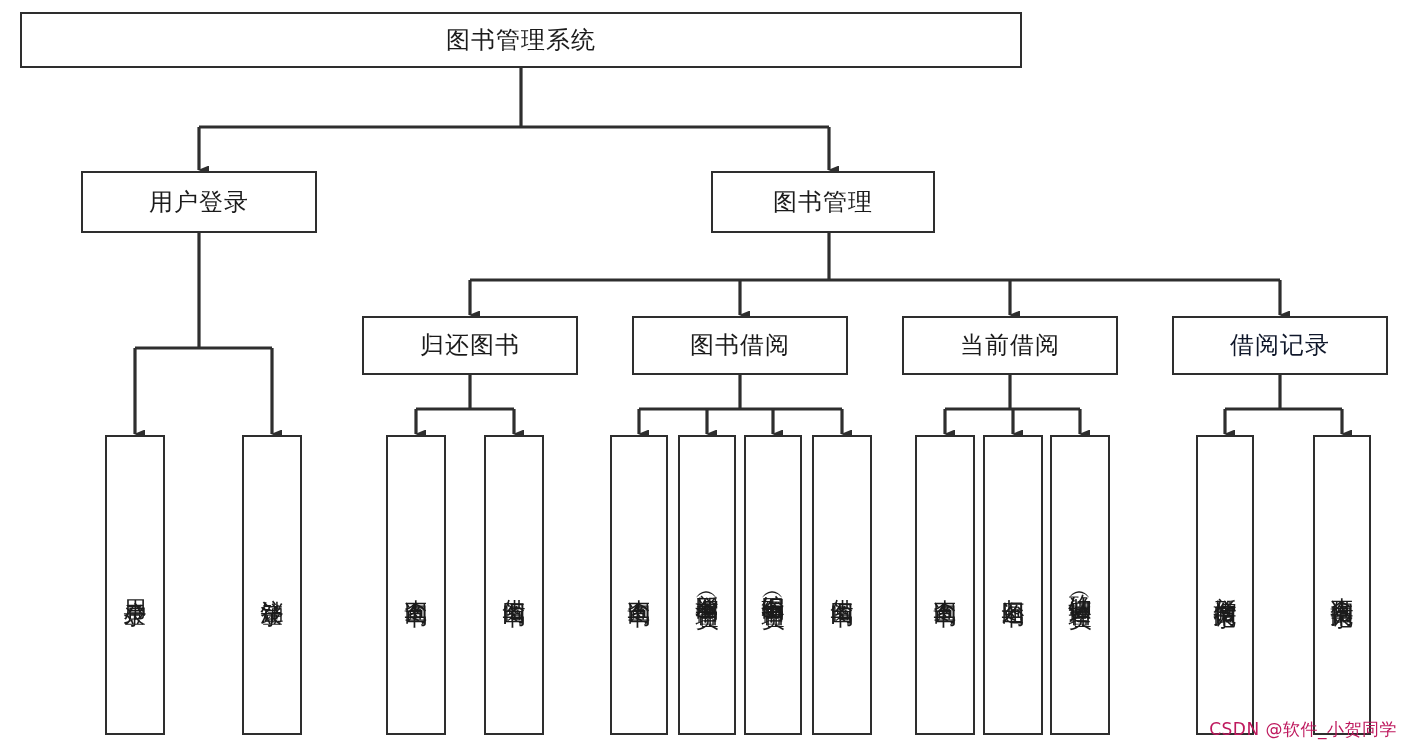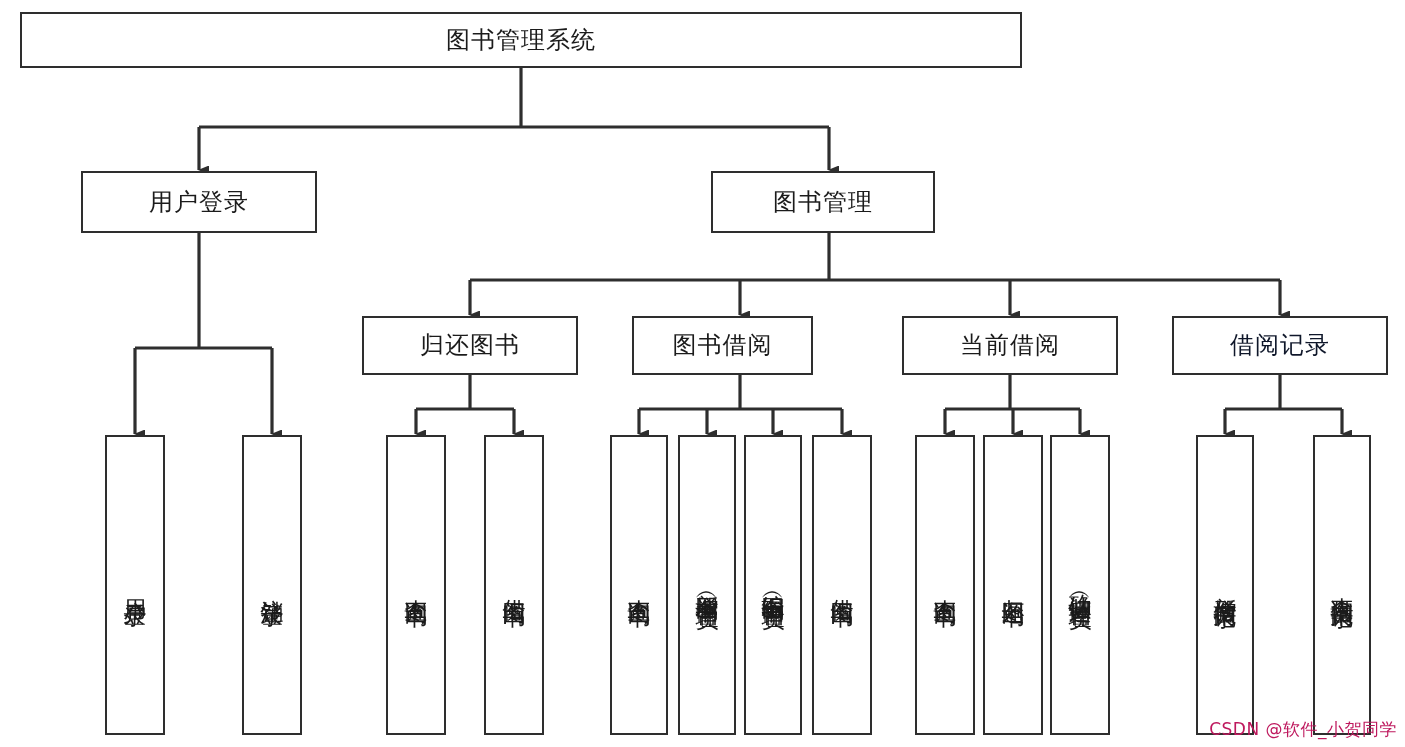--- a/index.html
+++ b/index.html
@@ -117,21 +117,21 @@
       </div>
       <div class="node horiz" style="left: 81px; top: 171px; width: 236px; height: 62px; border-color: rgb(46, 46, 46); background: rgb(255, 255, 255); color: rgb(27, 27, 27);">
         <span class="htext">用户登录</span>
       </div>
       <div class="node horiz" style="left: 711px; top: 171px; width: 224px; height: 62px; border-color: rgb(46, 46, 46); background: rgb(255, 255, 255); color: rgb(27, 27, 27);">
         <span class="htext">图书管理</span>
       </div>
       <div class="node horiz" style="left: 362px; top: 316px; width: 216px; height: 59px; border-color: rgb(46, 46, 46); background: rgb(255, 255, 255); color: rgb(27, 27, 27);">
         <span class="htext">归还图书</span>
       </div>
-      <div class="node horiz" style="left: 632px; top: 316px; width: 181px; height: 59px; border-color: rgb(46, 46, 46); background: rgb(255, 255, 255); color: rgb(27, 27, 27);">
+      <div class="node horiz" style="left: 632px; top: 316px; width: 216px; height: 59px; border-color: rgb(46, 46, 46); background: rgb(255, 255, 255); color: rgb(27, 27, 27);">
         <span class="htext">图书借阅</span>
       </div>
       <div class="node horiz" style="left: 902px; top: 316px; width: 216px; height: 59px; border-color: rgb(46, 46, 46); background: rgb(255, 255, 255); color: rgb(27, 27, 27);">
         <span class="htext">当前借阅</span>
       </div>
       <div class="node horiz" style="left: 1172px; top: 316px; width: 216px; height: 59px; border-color: rgb(46, 46, 46); background: rgb(255, 255, 255); color: #0f172a;">
         <span class="htext">借阅记录</span>
       </div>
       <div class="node vert" style="left: 105px; top: 435px; width: 60px; height: 300px; border-color: rgb(46, 46, 46); background: rgb(255, 255, 255); color: rgb(27, 27, 27);">
         <span class="vtext">用户登录</span>

